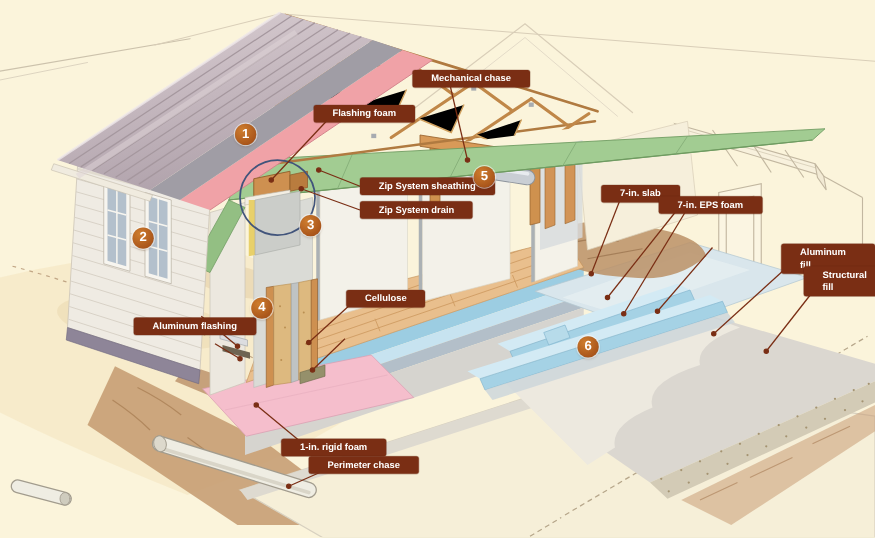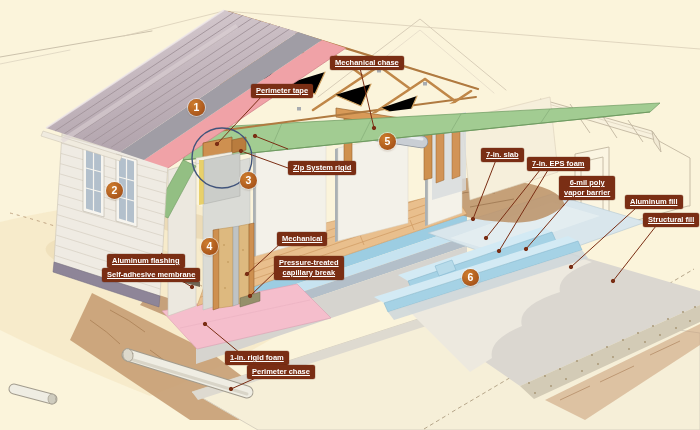--- a/index.html
+++ b/index.html
@@ -1,22 +1,22 @@
 <!DOCTYPE html>
 <html><head>
 <meta charset="utf-8">
 <style>
   html,body{margin:0;padding:0;background:#FBF4DB;}
   .stage{position:relative;width:700px;height:430px;overflow:hidden;background:#FBF4DB;
          font-family:"Liberation Sans",sans-serif;}
   .stage svg{position:absolute;left:0;top:0;}
   .callout{position:absolute;background:#7A2E14;color:#FFFFFF;
            font:bold 7.5px/1.3 "Liberation Sans",sans-serif;
-           padding:2px 5px;border-radius:2px;white-space:pre-line;
-           box-shadow:0 0 0 .5px rgba(90,30,10,.3);z-index:4;text-decoration:underline;}
+           padding:2px 15px;border-radius:2px;white-space:pre-line;
+           box-shadow:0 0 0 .5px rgba(90,30,10,.3);z-index:4;}
   .callout.center{text-align:center;}
   .marker{position:absolute;width:17px;height:17px;border-radius:50%;
           background:radial-gradient(circle at 35% 30%,#CE7D2E,#A8541A 75%);
           box-shadow:0 0 0 1px rgba(255,255,255,.55), 0 1px 2px rgba(80,40,10,.35);
           color:#fff;font:bold 10.5px/17px "Liberation Sans",sans-serif;
           text-align:center;z-index:5;}
 </style>
 </head>
 <body>
 
@@ -330,34 +330,30 @@
         <circle cx="247" cy="274" r="1.7"></circle>
     <line x1="276" y1="271" x2="250" y2="296"></line>
         <circle cx="250" cy="296" r="1.7"></circle>
     <line x1="240" y1="353" x2="205" y2="324"></line>
         <circle cx="205" cy="324" r="1.7"></circle>
     <line x1="258" y1="377" x2="231" y2="389"></line>
         <circle cx="231" cy="389" r="1.7"></circle>
   </g>
 </svg>
 
-<div class="callout" style="left:251px;top:84px">Perimeter tape</div>
+<div class="callout" style="left:251px;top:84px">Flashing foam</div>
 <div class="callout" style="left:330px;top:56px">Mechanical chase</div>
-<div class="callout" style="left:288px;top:161px">Zip System rigid</div>
+<div class="callout" style="left:288px;top:142px">Zip System sheathing</div>
+<div class="callout" style="left:288px;top:161px">Zip System drain</div>
 <div class="callout" style="left:481px;top:148px">7-in. slab</div>
 <div class="callout" style="left:527px;top:157px">7-in. EPS foam</div>
-<div class="callout center" style="left:559px;top:176px">6-mil poly
-vapor barrier</div>
 <div class="callout" style="left:625px;top:195px">Aluminum fill</div>
 <div class="callout" style="left:643px;top:213px">Structural fill</div>
 <div class="callout" style="left:107px;top:254px">Aluminum flashing</div>
-<div class="callout" style="left:102px;top:268px">Self-adhesive membrane</div>
-<div class="callout" style="left:277px;top:232px">Mechanical</div>
-<div class="callout center" style="left:274px;top:256px">Pressure-treated
-capillary break</div>
+<div class="callout" style="left:277px;top:232px">Cellulose</div>
 <div class="callout" style="left:225px;top:351px">1-in. rigid foam</div>
 <div class="callout" style="left:247px;top:365px">Perimeter chase</div>
 
 <div class="marker" style="left:188px;top:99px">1</div>
 <div class="marker" style="left:106px;top:182px">2</div>
 <div class="marker" style="left:240px;top:172px">3</div>
 <div class="marker" style="left:201px;top:238px">4</div>
 <div class="marker" style="left:379px;top:133px">5</div>
 <div class="marker" style="left:462px;top:269px">6</div>
 

